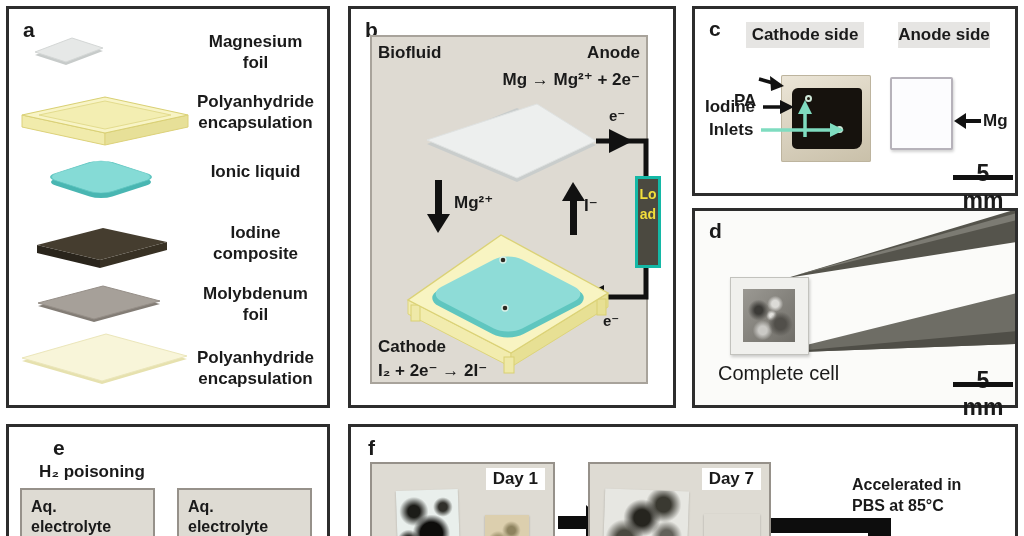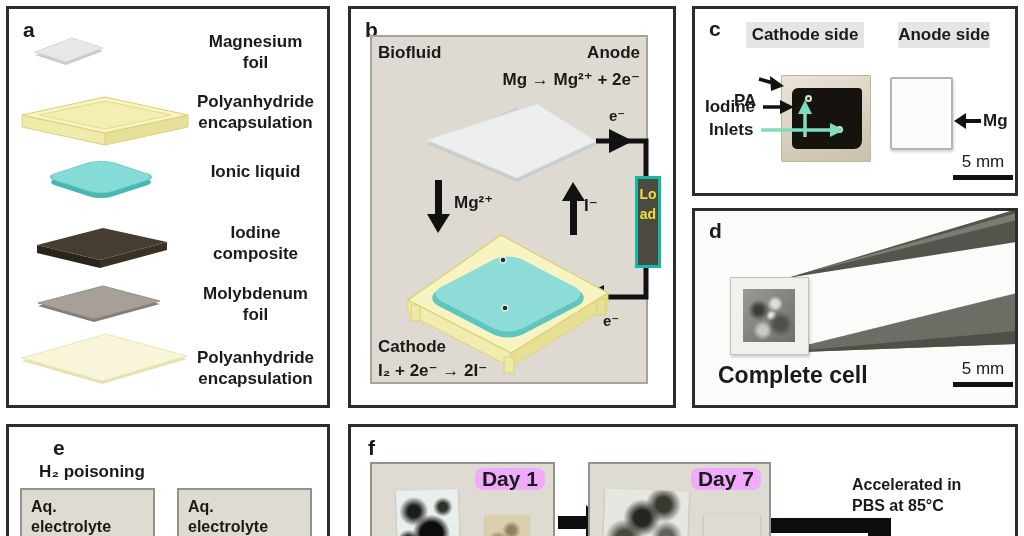--- a/index.html
+++ b/index.html
@@ -31,21 +31,21 @@
   .ion-label{font-size:17px;font-weight:bold;}
   .e-label{font-size:15px;font-weight:bold;}
 
   
   .badge{
     position:absolute;background:#e6e5e3;font-size:17px;font-weight:bold;
     text-align:center;line-height:26px;height:26px;
   }
   .anno{font-size:17px;font-weight:bold;}
   .scalebar{position:absolute;background:#111;height:5px;width:60px;}
-  .scaletext{position:absolute;font-size:17px;font-weight:normal;}
+  .scaletext{position:absolute;font-size:23px;font-weight:bold;margin-top:8px;}
 
   .cathode-photo-outer{
     position:absolute;width:90px;height:87px;border-radius:2px;
     background:linear-gradient(160deg,#ece6d8 0%,#d8d0bd 55%,#c9c0a9 100%);
     box-shadow:0 0 0 1px #bdb49e inset;
   }
   .cathode-photo-inner{
     position:absolute;left:11px;top:13px;width:70px;height:61px;
     background:#16120d;border-radius:6px 4px 8px 5px;
   }
@@ -67,30 +67,30 @@
   .cell-inner{
     position:absolute;left:12px;top:11px;width:52px;height:53px;
     background:
       radial-gradient(circle at 30% 40%, #3c3b37 0 8%, transparent 22%),
       radial-gradient(circle at 62% 28%, #dcdbd7 0 7%, transparent 16%),
       radial-gradient(circle at 72% 66%, #514f4a 0 11%, transparent 24%),
       radial-gradient(circle at 38% 78%, #cac9c5 0 8%, transparent 19%),
       radial-gradient(circle at 55% 50%, #e3e2de 0 5%, transparent 14%),
       linear-gradient(135deg,#9b9993,#6f6d67);
   }
-  .caption{font-size:23px;font-weight:bold;}
+  .caption{font-size:20px;font-weight:normal;}
 
   
   .gray-box{
     position:absolute;background:#dedbd3;border:2px solid #96918a;box-sizing:border-box;
   }
   .aq-text{font-size:16px;font-weight:bold;line-height:20px;white-space:pre-line;padding:7px 0 8px 9px;}
   .day-tag{
-    position:absolute;font-size:21px;font-weight:bold;background:#f0abfc;
-    padding:1px 7px;line-height:20px;border-radius:8px;
+    position:absolute;font-size:17px;font-weight:bold;background:#ffffff;
+    padding:1px 7px;line-height:20px;
   }
   .note{font-size:16px;font-weight:bold;text-align:left;line-height:21px;white-space:pre-line;}
   .blackbar{position:absolute;background:#0d0d0d;}
 
   .f-photo{position:absolute;box-shadow:0 1px 2px rgba(0,0,0,.25);}
   .day1-p1{
     width:62px;height:70px;
     background:
       radial-gradient(circle at 55% 62%, #0d0d0b 0 20%, transparent 34%),
       radial-gradient(circle at 28% 30%, #1c1c18 0 9%, transparent 22%),

